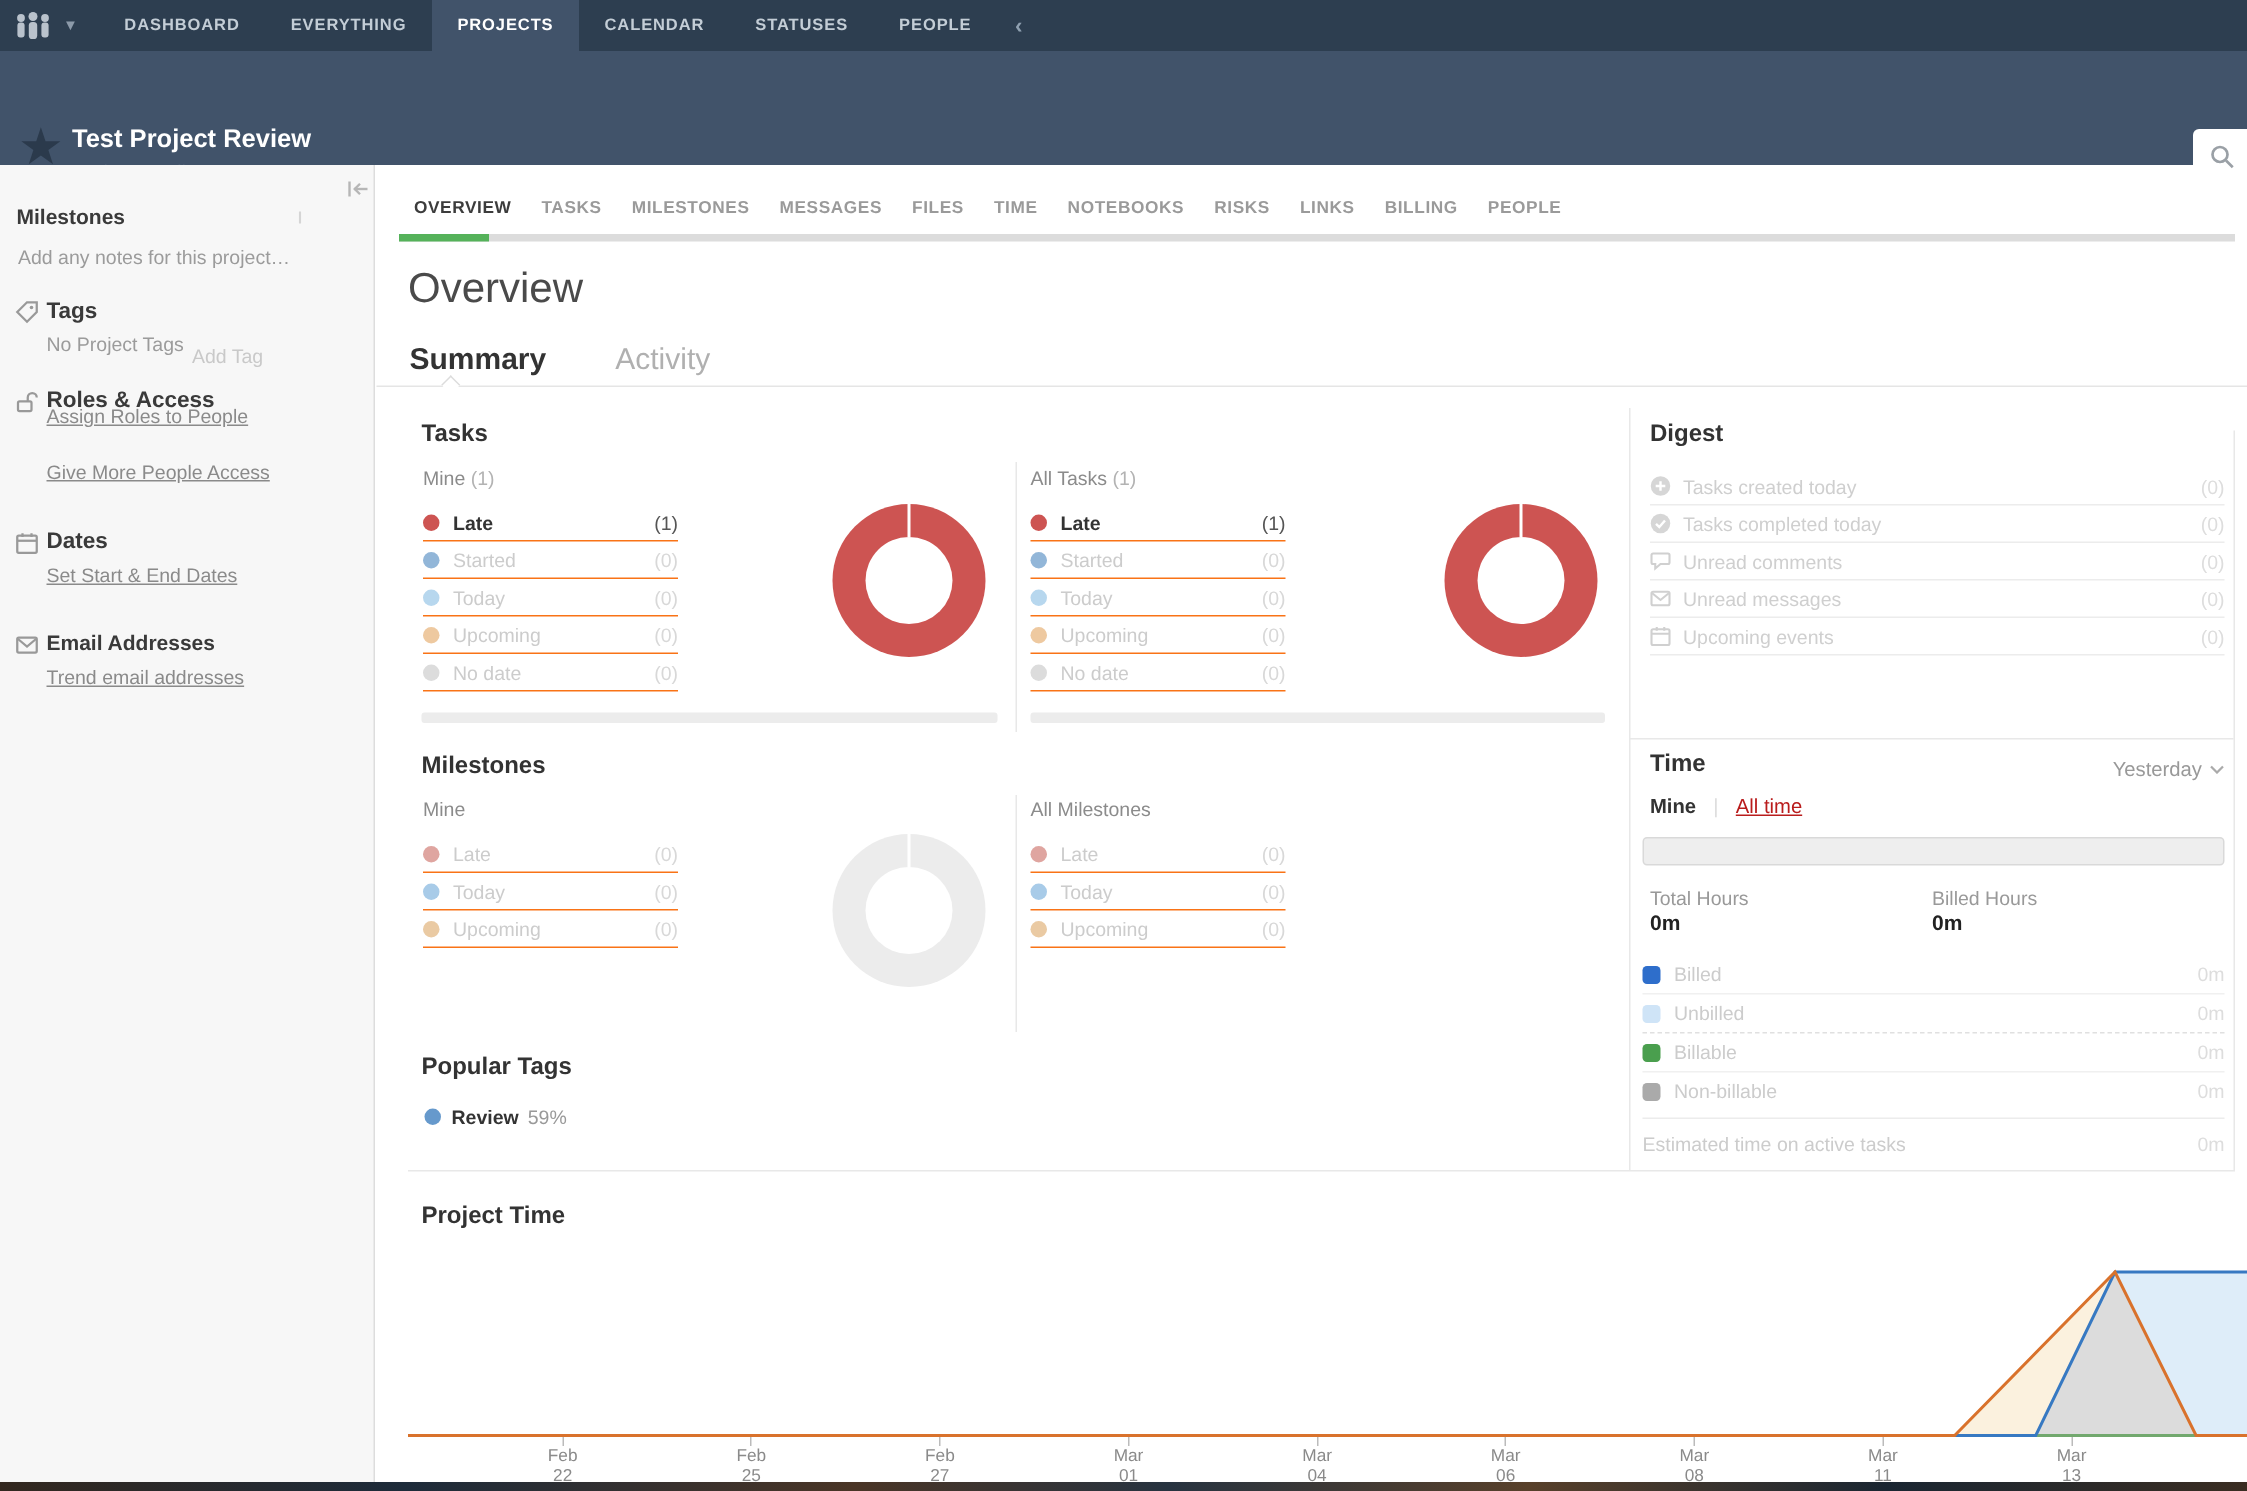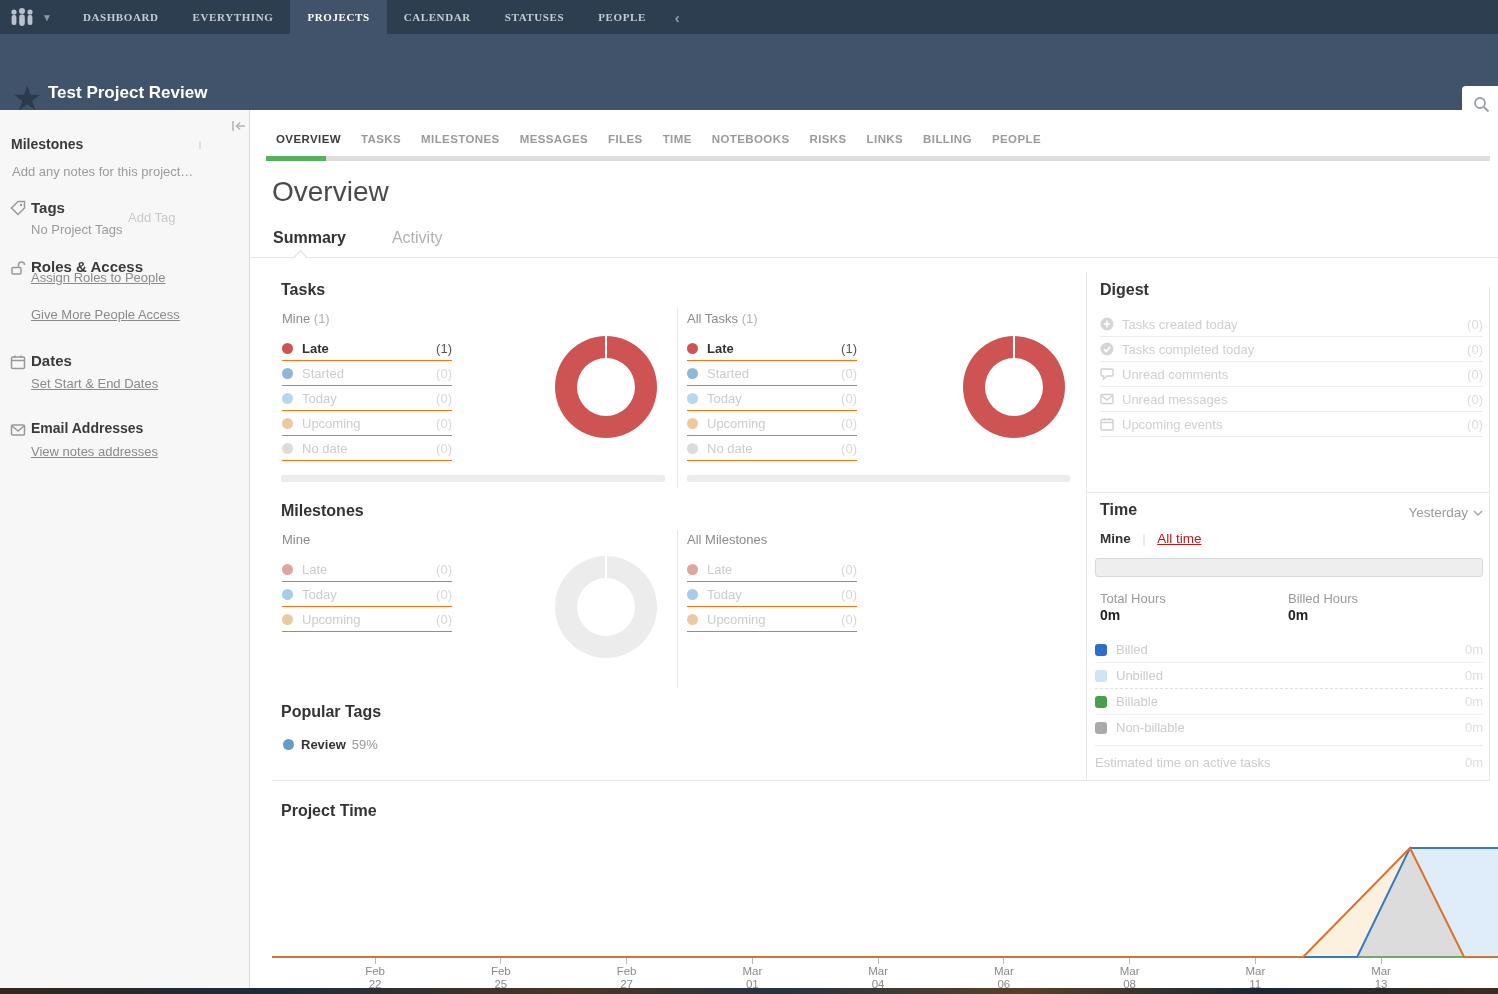--- a/index.html
+++ b/index.html
@@ -5,21 +5,21 @@
   * { margin:0; padding:0; box-sizing:border-box; }
   html,body { width:1498px; height:994px; overflow:hidden; background:#fff;
     font-family:"Liberation Sans","DejaVu Sans",sans-serif; }
   #app { position:relative; width:1498px; height:994px; background:#fff; overflow:hidden; }
   .abs { position:absolute; }
 
   
   #topnav { position:absolute; left:0; top:0; width:1498px; height:34px; background:#2d3e50; display:flex; align-items:stretch; }
   .nav-logo { display:flex; align-items:center; padding:0 14px 0 10px; cursor:pointer; }
   .nav-caret { color:#8c9aa9; font-size:10px; margin-left:6px; }
-  .nav-item { display:flex; align-items:center; padding:0 17px; color:#c3cdd6; font-size:11px; font-weight:700; letter-spacing:.6px; cursor:pointer;font-family:Liberation Serif, serif; }
+  .nav-item { display:flex; align-items:center; padding:0 17px; color:#c3cdd6; font-size:11px; font-weight:700; letter-spacing:.6px; cursor:pointer; }
   .nav-item.active { background:#41536a; color:#fff; }
   .nav-collapse { display:flex; align-items:center; padding:0 12px; color:#8fa0b0; font-size:15px; font-weight:700; cursor:pointer; }
 
   
   #pheader { position:absolute; left:0; top:34px; width:1498px; height:76px; background:#41536a; }
   #star { position:absolute; left:12px; top:44px; font-size:34px; color:#2b3a4c; cursor:pointer; }
   #ptitle { position:absolute; left:48px; top:49px; color:#fff; font-size:17px; font-weight:700; }
   #psub { position:absolute; left:48px; top:73px; color:#94a2b3; font-size:13px; }
   #searchbox { position:absolute; left:1462px; top:52px; width:60px; height:36px; background:#fff; border-radius:4px 0 0 4px; display:flex; align-items:center; padding-left:11px; cursor:text; }
 
@@ -33,21 +33,21 @@
 
   
   #tabstrip { position:absolute; left:266px; top:125px; display:flex; }
   .mtab { font-size:11.5px; font-weight:700; letter-spacing:.4px; color:#9a9a9a; padding:8px 10px 14px 10px; cursor:pointer; }
   .mtab.active { color:#3c3c3c; }
   #tabtrack { position:absolute; left:266px; top:156px; width:1224px; height:5px; background:#dcdcdc; }
   #tabgreen { position:absolute; left:266px; top:156px; width:60px; height:5px; background:#55b25a; }
 
   #page-title { position:absolute; left:272px; top:176px; font-size:28px; font-weight:400; color:#4a4a4a; }
   #subtabs { position:absolute; left:273px; top:229px; display:flex; gap:46px; }
-  .stab { font-size:16px; color:#b0b0b0; cursor:pointer; }
+  .stab { font-size:20px; color:#b0b0b0; cursor:pointer; }
   .stab.active { color:#333; font-weight:700; }
   #subdivider { position:absolute; left:251px; top:257px; width:1247px; height:1px; background:#e5e5e5; }
   #subnotch { position:absolute; left:296px; top:252px; width:9px; height:9px; background:#fff; border-left:1px solid #dcdcdc; border-top:1px solid #dcdcdc; transform:rotate(45deg); }
 
   .sect-h { font-size:16px; font-weight:700; color:#333; }
   .col-label { font-size:13px; color:#8b8b8b; }
   .col-label .cnt-sm { color:#b3b3b3; }
 
   .srow { display:flex; align-items:center; width:170px; height:25px; border-bottom:1px solid #f97316; font-size:13px; color:#cccccc; }
   .srow .dot { width:11px; height:11px; border-radius:50%; margin-right:9px; flex:none; }
@@ -145,21 +145,21 @@
       <line x1="4" y1="1" x2="4" y2="9" stroke="#d5d5d5" stroke-width="1.4"></line>
     </svg>
     <div class="sb-gray abs" style="left:12px;top:54px">Add any notes for this project…</div>
 
     <svg class="sb-icon" style="top:90px" viewBox="0 0 16 16">
       <path d="M1.5 8 L8 1.5 H14.5 V8 L8 14.5 Z" fill="none" stroke="#999" stroke-width="1.5"></path>
       <circle cx="11" cy="5" r="1.2" fill="#999"></circle>
     </svg>
     <div class="sb-h abs" style="left:31px;top:89px;font-size:15px">Tags</div>
     <div class="sb-gray abs" style="left:31px;top:112px">No Project Tags</div>
-    <div class="sb-add abs" style="left:128px;top:100px">Add Tag</div>
+    <div class="sb-add abs" style="left:128px;top:120px">Add Tag</div>
 
     <svg class="sb-icon" style="top:150px" viewBox="0 0 16 16">
       <rect x="2" y="7.5" width="9" height="6.5" rx="1" fill="none" stroke="#999" stroke-width="1.5"></rect>
       <path d="M8.5 7.5 V5 a3 3 0 0 1 6 0" fill="none" stroke="#999" stroke-width="1.5"></path>
     </svg>
     <div class="sb-h abs" style="left:31px;top:148px;font-size:15px">Roles &amp; Access</div>
     <div class="sb-link abs" style="left:31px;top:160px">Assign Roles to People</div>
     <div class="sb-link abs" style="left:31px;top:197px">Give More People Access</div>
 
     <svg class="sb-icon" style="top:244px" viewBox="0 0 16 16">
@@ -169,21 +169,21 @@
       <line x1="11" y1="1.5" x2="11" y2="4" stroke="#999" stroke-width="1.5"></line>
     </svg>
     <div class="sb-h abs" style="left:31px;top:242px;font-size:15px">Dates</div>
     <div class="sb-link abs" style="left:31px;top:266px">Set Start &amp; End Dates</div>
 
     <svg class="sb-icon" style="top:312px" viewBox="0 0 16 16">
       <rect x="1.5" y="3" width="13" height="10" rx="1" fill="none" stroke="#999" stroke-width="1.5"></rect>
       <polyline points="2,4 8,9 14,4" fill="none" stroke="#999" stroke-width="1.5"></polyline>
     </svg>
     <div class="sb-h abs" style="left:31px;top:310px">Email Addresses</div>
-    <div class="sb-link abs" style="left:31px;top:334px">View notes addresses</div>
+    <div class="sb-link abs" style="left:31px;top:334px">Trend email addresses</div>
   </div>
 
   <div id="tabstrip">
     <div class="mtab active">OVERVIEW</div>
     <div class="mtab">TASKS</div>
     <div class="mtab">MILESTONES</div>
     <div class="mtab">MESSAGES</div>
     <div class="mtab">FILES</div>
     <div class="mtab">TIME</div>
     <div class="mtab">NOTEBOOKS</div>

